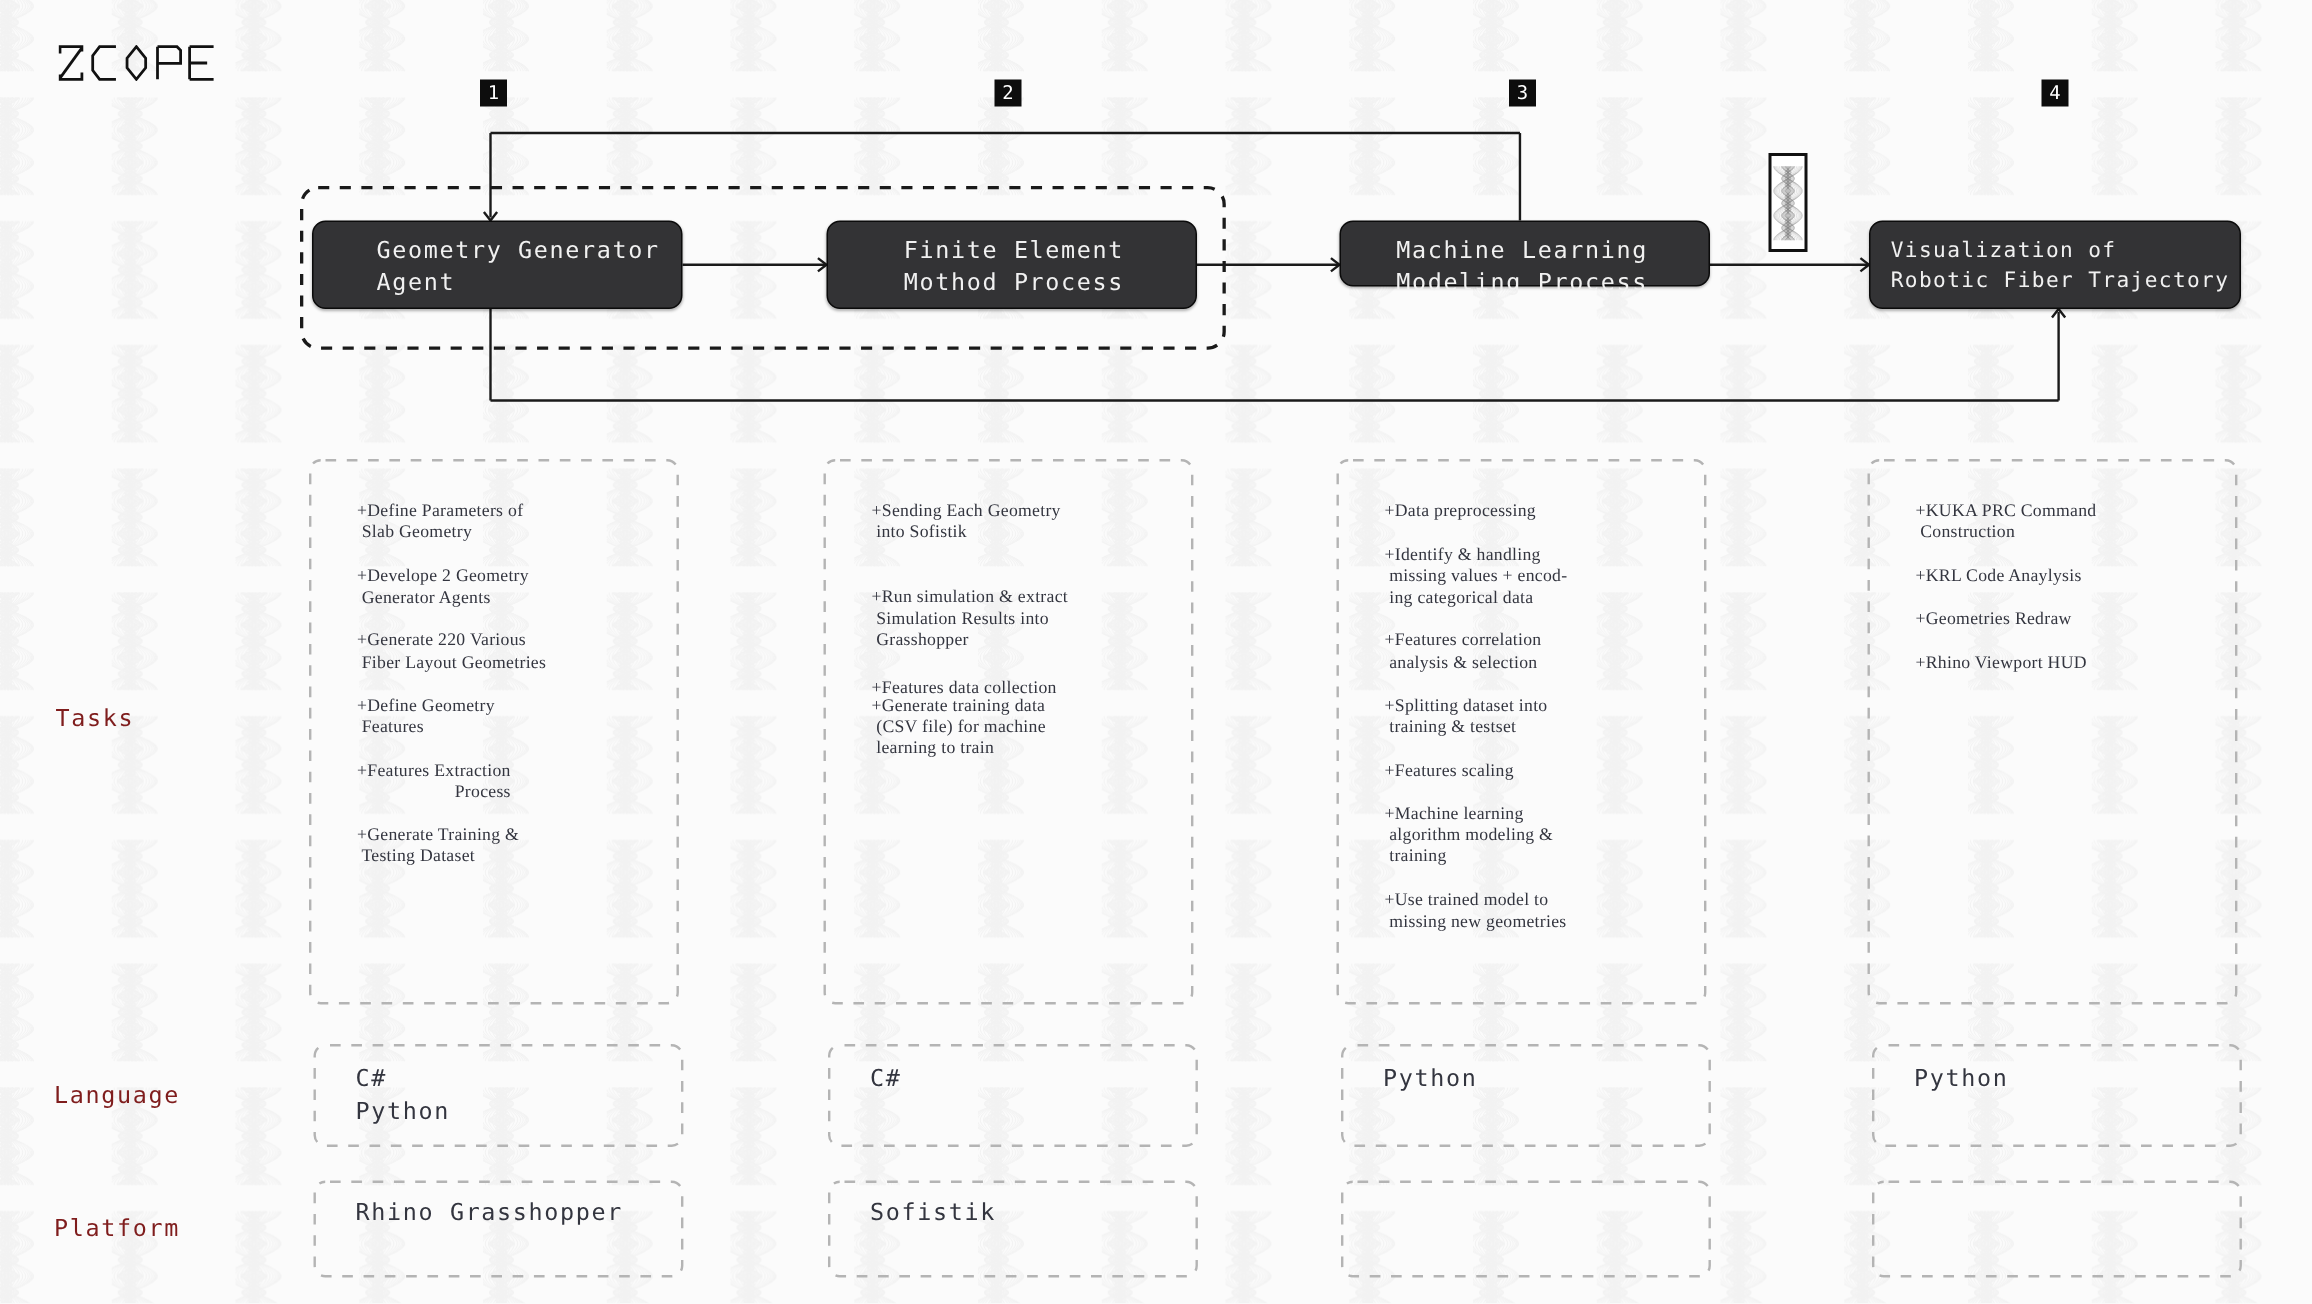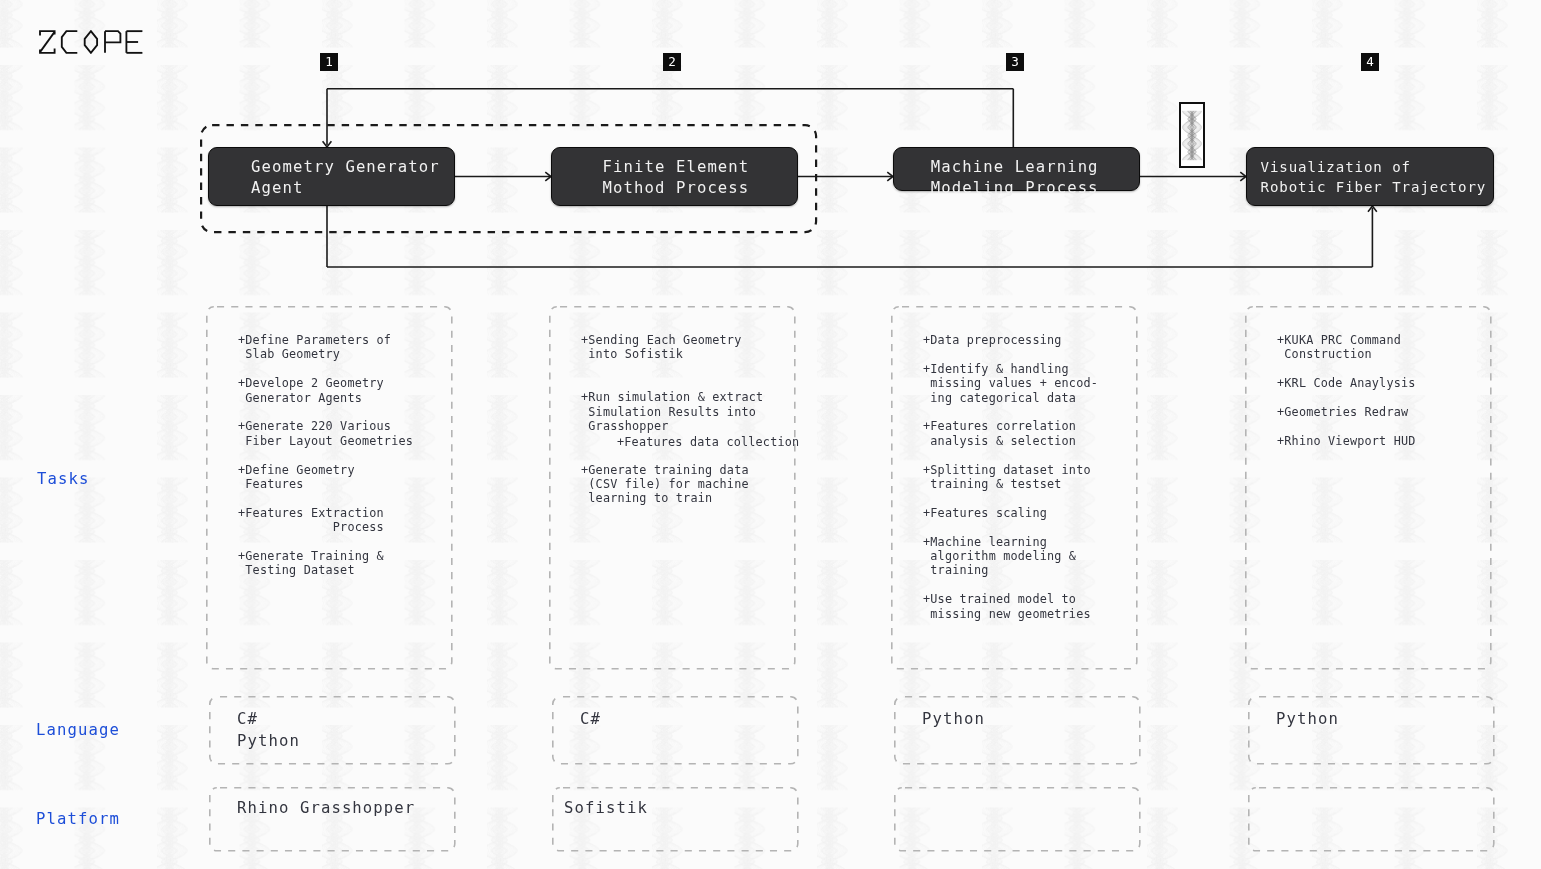--- a/index.html
+++ b/index.html
@@ -27,24 +27,24 @@
 
 
 
 
 .cell{position:absolute;}
 .cell .pad{position:absolute;left:32px;top:0;}
 .cell .lp{left:28px;}
 
 
 .task{font-size:11.8px;line-height:14.4px;color:#33353f;white-space:pre;letter-spacing:.19px;}
-.task .tp{position:absolute;left:0;}
-
-
-.rlabel{position:absolute;font-size:15.6px;color:#1d4ed8;letter-spacing:1.1px;white-space:pre;}
+.task .tp{position:absolute;left:0;font-family:Liberation Serif, serif;}
+
+
+.rlabel{position:absolute;font-size:15.6px;color:#7f1d1d;letter-spacing:1.1px;white-space:pre;}
 
 
 .lp{font-size:15.6px;line-height:21.5px;color:#33353f;white-space:pre;letter-spacing:1.1px;}
 
 
 #thumb{position:absolute;left:1179px;top:102px;width:26px;height:66px;
        background:#111;padding:2.4px;box-sizing:border-box;}
 #thumb .inner{width:100%;height:100%;background:#fff;overflow:hidden;position:relative;
        display:flex;align-items:center;justify-content:center;}
 
@@ -270,32 +270,32 @@
 <div class="t" style="left:50.5px;"><span>Finite Element</span><br><span>Mothod Process</span></div>
 </div>
 <div class="cell" style="left:549px;top:306px;width:246px;height:363px;">
 <div class="pad task" style="top:0;">
 <div class="tp" style="top:12.5px;">
 <span>+Sending Each Geometry</span><br><span> into Sofistik</span>
 </div>
 <div class="tp" style="top:70px;">
 <span>+Run simulation &amp; extract</span><br><span> Simulation Results into</span><br><span> Grasshopper</span>
 </div>
-<div class="tp" style="top:115px;margin-left:36px;">
+<div class="tp" style="top:131px;">
 <span>+Features data collection</span>
 </div>
 <div class="tp" style="top:142.1px;">
 <span>+Generate training data</span><br><span> (CSV file) for machine</span><br><span> learning to train</span>
 </div>
 </div>
     </div>
 <div class="cell" style="left:552px;top:696px;width:246px;height:68px;">
 <div class="pad lp" style="top:13px;"><span>C#</span></div>
 </div>
-<div class="cell" style="left:536px;top:787px;width:246px;height:64px;">
+<div class="cell" style="left:552px;top:787px;width:246px;height:64px;">
 <div class="pad lp" style="top:11px;"><span>Sofistik</span></div>
 </div>
 <div class="badge" style="left:1006px;top:53px;">3</div>
 <div class="pbox" style="left:893px;top:147px;width:247px;height:44px;">
 <div class="t" style="left:36.8px;"><span>Machine Learning</span><br><span>Modeling Process</span></div>
 </div>
 <div class="cell" style="left:891px;top:306px;width:246px;height:363px;">
 <div class="pad task" style="top:0;">
 <div class="tp" style="top:12.5px;">
 <span>+Data preprocessing</span>

